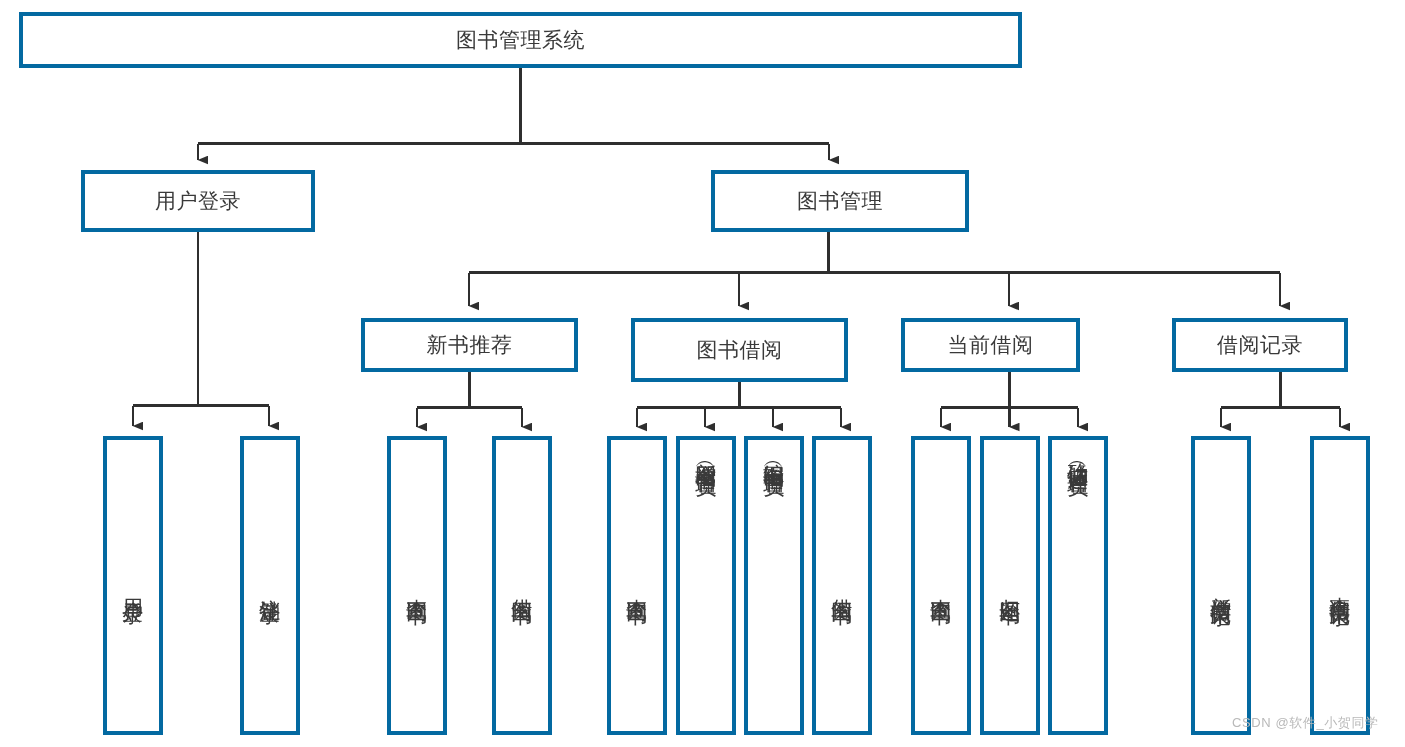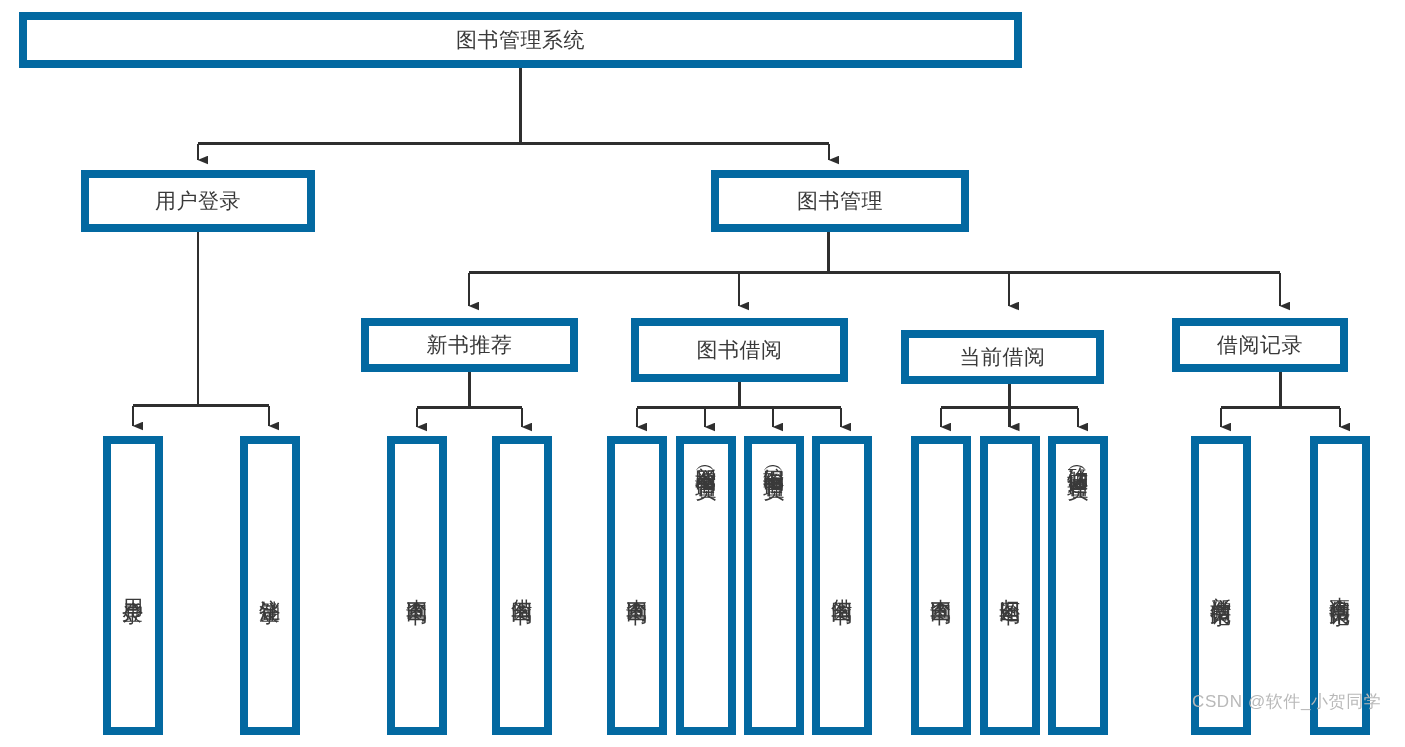--- a/index.html
+++ b/index.html
@@ -24,21 +24,21 @@
     left: 0;
     top: 0;
     width: 1405px;
     height: 747px;
     pointer-events: none;
   }
   .node {
     position: absolute;
     box-sizing: border-box;
     background: #ffffff;
-    border: 8px solid #0369a1;
+    border: 4px solid #0369a1;
     display: flex;
     align-items: center;
     justify-content: center;
   }
   .node-label {
     color: #3a3a3a;
     font-size: 21px;
     line-height: 1.08;
     letter-spacing: 0.5px;
     white-space: pre;
@@ -56,25 +56,26 @@
     line-height: 1.22;
     letter-spacing: 2px;
   }
   .node.vertical.centered {
     align-items: center;
     padding-top: 0;
   }
   .watermark {
     position: absolute;
     left: 1192px;
-    top: 690px;
-    font-size: 17px;
+    top: 714px;
+    font-size: 13px;
     color: #b9b9b9;
     letter-spacing: 0.6px;
     white-space: nowrap;
+    padding-left: 40px;
   }
 </style>
 </head>
 <body>
 
 <div id="diagram-root">
 
   <svg id="wires" viewBox="0 0 1405 747" width="1405" height="747" xmlns="http://www.w3.org/2000/svg">
     <defs>
       <marker id="arrowhead" markerWidth="9" markerHeight="11" refX="4.5" refY="10.2" orient="auto" markerUnits="userSpaceOnUse">
@@ -135,21 +136,21 @@
   <div class="node" style="left:711px; top:170px; width:258px; height:62px;">
     <span class="node-label">图书管理</span>
   </div>
 
   <div class="node" style="left:361px; top:318px; width:217px; height:54px;">
     <span class="node-label">新书推荐</span>
   </div>
   <div class="node" style="left:631px; top:318px; width:217px; height:64px;">
     <span class="node-label">图书借阅</span>
   </div>
-  <div class="node" style="left:901px; top:318px; width:203px; height:54px;margin-top:12px;">
+  <div class="node" style="left:901px; top:318px; width:179px; height:54px;">
     <span class="node-label">当前借阅</span>
   </div>
   <div class="node" style="left:1172px; top:318px; width:176px; height:54px;">
     <span class="node-label">借阅记录</span>
   </div>
 
   <div class="node vertical centered" style="left:103px; top:436px; width:60px; height:299px;">
     <span class="node-label">用户登录</span>
   </div>
   <div class="node vertical centered" style="left:240px; top:436px; width:60px; height:299px;">

